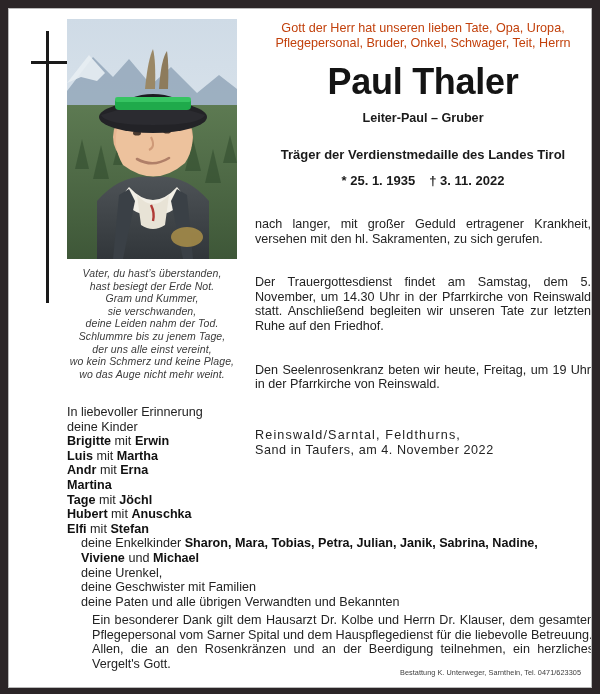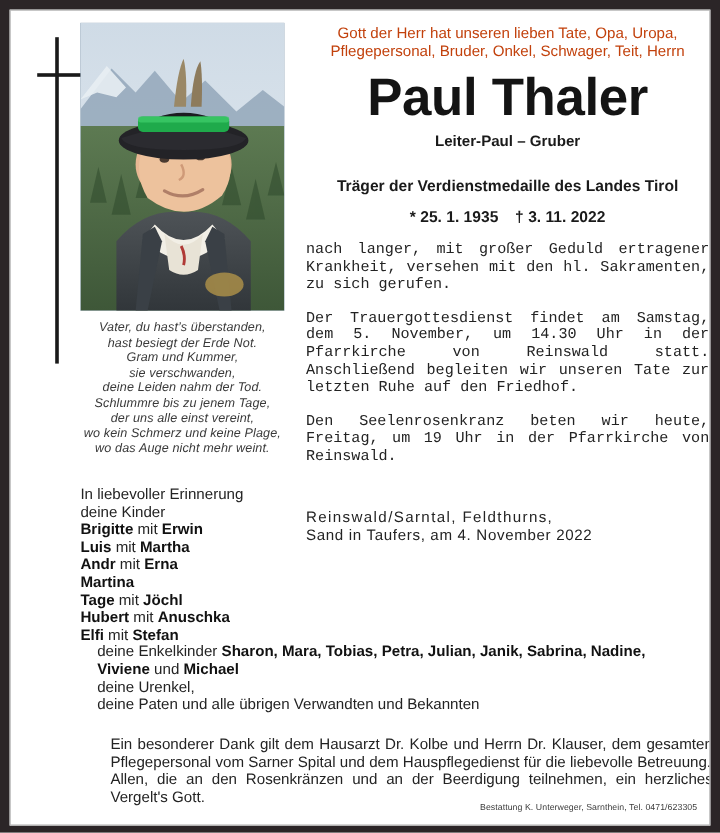--- a/index.html
+++ b/index.html
@@ -49,38 +49,38 @@
   }
   .poem div{white-space:nowrap;}
 
   
   .right-col{position:absolute;left:246px;top:12px;width:336px;}
   .lead{
     font-size:12.6px;line-height:15px;text-align:center;color:#c2410c;
   }
   .lead div{white-space:nowrap;}
   .deceased-name{
-    text-align:center;font-weight:bold;font-size:44px;line-height:40px;
+    text-align:center;font-weight:bold;font-size:36px;line-height:40px;
     margin-top:11px;letter-spacing:-0.3px;color:#141414;
   }
   .nickname{
     text-align:center;font-weight:bold;font-size:12.6px;margin-top:9px;color:#1a1a1a;
   }
   .honor{
     text-align:center;font-weight:bold;font-size:13px;margin-top:22px;color:#1a1a1a;
   }
   .dates{
     text-align:center;font-weight:bold;font-size:13px;margin-top:11px;color:#1a1a1a;
   }
   .dates .sep{display:inline-block;width:14px;}
 
   .body-para{
     font-size:12.6px;line-height:14.6px;text-align:justify;text-align-last:left;
-    margin-top:13px;color:#232323;
-    -webkit-hyphens:none;hyphens:none;font-family:Liberation Mono, monospace;
+    margin-top:29px;color:#232323;
+    -webkit-hyphens:none;hyphens:none;
   }
   .place-block{
     margin-top:36px;font-size:12.6px;line-height:15.4px;color:#232323;
     letter-spacing:1.15px;
   }
   .place-block .l2{letter-spacing:.55px;}
 
   
   .family{
     position:absolute;left:58px;top:396px;width:500px;
@@ -214,20 +214,21 @@
       <div class="row"><b>Luis</b> <span>mit</span> <b>Martha</b></div>
       <div class="row"><b>Andr</b> <span>mit</span> <b>Erna</b></div>
       <div class="row"><b>Martina</b></div>
       <div class="row"><b>Tage</b> <span>mit</span> <b>Jöchl</b></div>
       <div class="row"><b>Hubert</b> <span>mit</span> <b>Anuschka</b></div>
       <div class="row"><b>Elfi</b> <span>mit</span> <b>Stefan</b></div>
 
       <div class="wrapline indent"><span>deine Enkelkinder</span> <b>Sharon, Mara, Tobias, Petra, Julian, Janik, Sabrina, Nadine, Viviene</b> <span>und</span> <b>Michael</b></div>
 
       <div class="row indent">deine Urenkel,</div>
+      <div class="row indent">deine Geschwister mit Familien</div>
       <div class="row indent">deine Paten und alle übrigen Verwandten und Bekannten</div>
     </div>
 
     <div class="closing">
       <div class="just">Ein besonderer Dank gilt dem Hausarzt Dr. Kolbe und Herrn Dr. Klauser, dem gesamten Pflegepersonal vom Sarner Spital und dem Hauspflegedienst für die liebevolle Betreuung.</div>
       <div class="just p2">Allen, die an den Rosenkränzen und an der Beerdigung teilnehmen, ein herzliches Vergelt's Gott.</div>
     </div>
 
     <div class="footer">Bestattung K. Unterweger, Sarnthein, Tel. 0471/623305</div>
 

